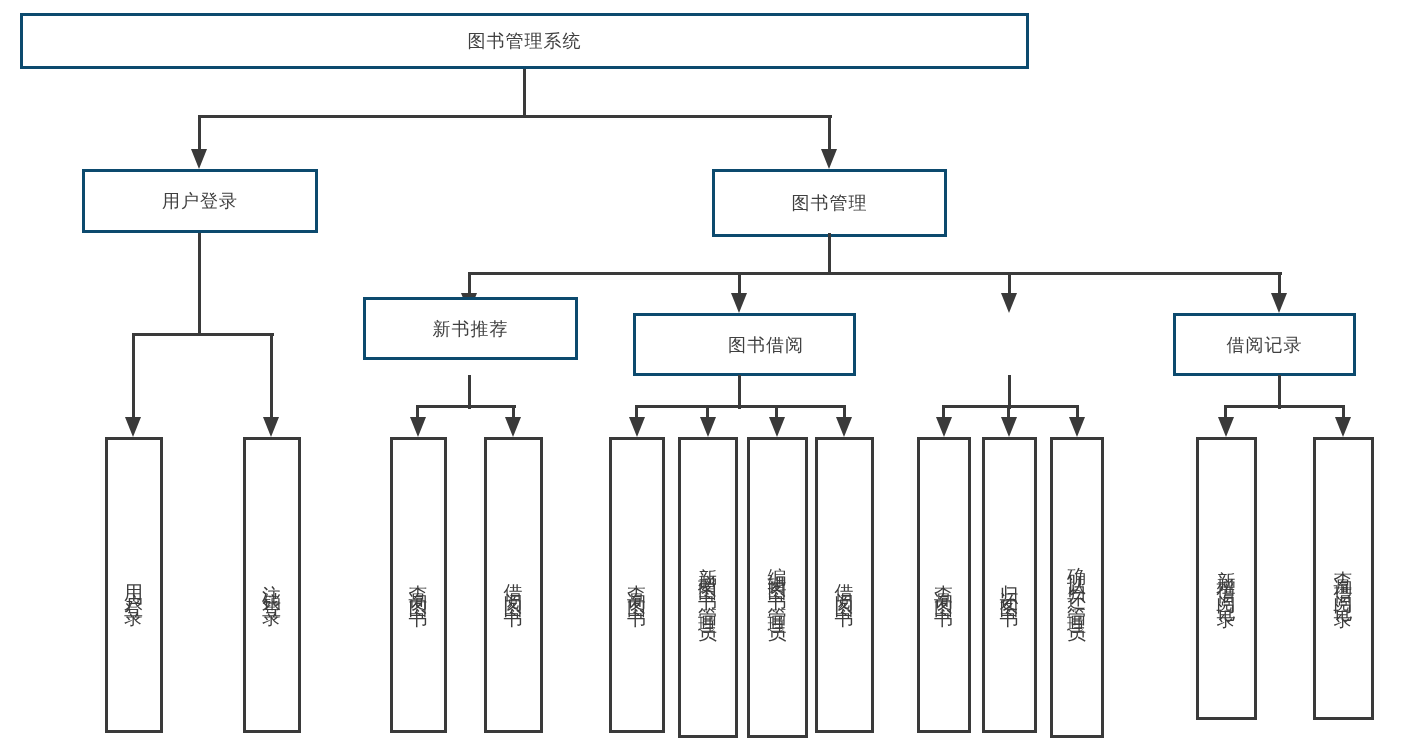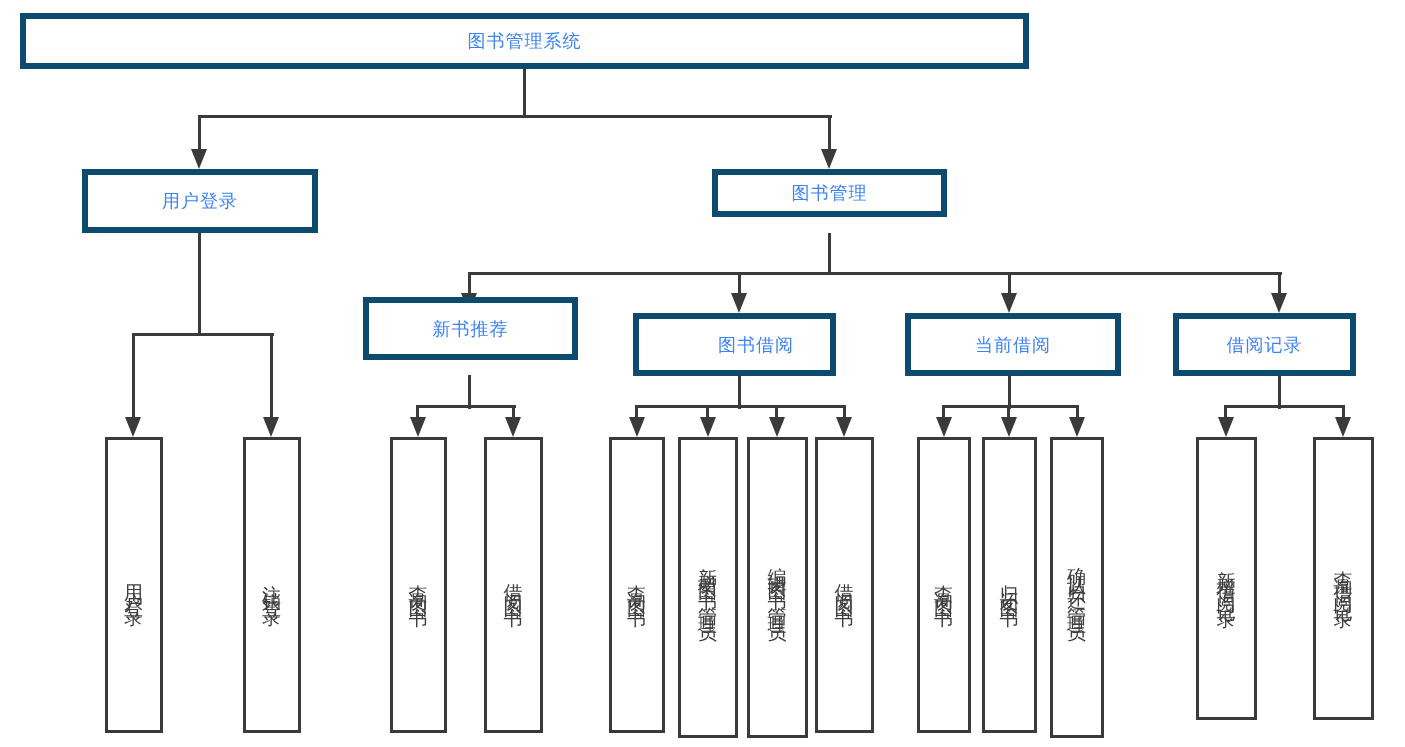--- a/index.html
+++ b/index.html
@@ -12,26 +12,26 @@
     position: relative;
     width: 1405px;
     height: 747px;
     background: #ffffff;
     overflow: hidden;
   }
   
   .node {
     position: absolute;
     box-sizing: border-box;
-    border: 6px solid #0c4a6e;
+    border: 3px solid #0c4a6e;
     background: #ffffff;
     display: flex;
     align-items: center;
     justify-content: center;
-    color: #3b82f6;
+    color: #404040;
     font-size: 18px;
     letter-spacing: 1px;
     white-space: nowrap;
   }
   .vnode {
     position: absolute;
     box-sizing: border-box;
     border: 3px solid #3a3a3a;
     background: #ffffff;
     display: flex;
@@ -78,43 +78,42 @@
   <div class="node" style="left:20px; top:13px; width:1009px; height:56px;">图书管理系统</div>
 
   <div class="ln" style="left:523px; top:69px; width:3px; height:48px;"></div>
   <div class="ln" style="left:198px; top:115px; width:634px; height:3px;"></div>
   <div class="ln" style="left:198px; top:115px; width:3px; height:36px;"></div>
   <div class="ar" style="left:191px; top:149px;"></div>
   <div class="ln" style="left:828px; top:115px; width:3px; height:36px;"></div>
   <div class="ar" style="left:821px; top:149px;"></div>
 
   <div class="node" style="left:82px; top:169px; width:236px; height:64px;">用户登录</div>
-  <div class="node" style="left:712px; top:169px; width:235px; height:48px;text-align:center;">图书管理</div>
+  <div class="node" style="left:712px; top:169px; width:235px; height:68px;text-align:center;">图书管理</div>
 
   <div class="ln" style="left:198px; top:233px; width:3px; height:103px;"></div>
   <div class="ln" style="left:132px; top:333px; width:142px; height:3px;"></div>
   <div class="ln" style="left:132px; top:333px; width:3px; height:86px;"></div>
   <div class="ar" style="left:125px; top:417px;"></div>
   <div class="ln" style="left:270px; top:333px; width:3px; height:86px;"></div>
   <div class="ar" style="left:263px; top:417px;"></div>
 
   <div class="ln" style="left:828px; top:233px; width:3px; height:42px;"></div>
   <div class="ln" style="left:468px; top:272px; width:814px; height:3px;"></div>
   <div class="ln" style="left:468px; top:272px; width:3px; height:22px;"></div>
   <div class="ar" style="left:461px; top:293px;"></div>
   <div class="ln" style="left:738px; top:272px; width:3px; height:22px;"></div>
   <div class="ar" style="left:731px; top:293px;"></div>
   <div class="ln" style="left:1008px; top:272px; width:3px; height:22px;"></div>
   <div class="ar" style="left:1001px; top:293px;"></div>
   <div class="ln" style="left:1278px; top:272px; width:3px; height:22px;"></div>
   <div class="ar" style="left:1271px; top:293px;"></div>
 
   <div class="node" style="left:363px; top:297px; width:215px; height:63px;">新书推荐</div>
-  <div class="node" style="left:633px; top:313px; width:203px; height:63px;padding-left:43px;">图书借阅</div>
-  <div class="node" style="left:905px; top:313px; width:216px; height:63px;">当前借阅</div>
+  <div class="node" style="left:633px; top:313px; width:223px; height:63px;padding-left:43px;">图书借阅</div>
   <div class="node" style="left:1173px; top:313px; width:183px; height:63px;">借阅记录</div>
 
   <div class="ln" style="left:468px; top:375px; width:3px; height:34px;"></div>
   <div class="ln" style="left:416px; top:405px; width:100px; height:3px;"></div>
   <div class="ln" style="left:416px; top:405px; width:3px; height:14px;"></div>
   <div class="ar" style="left:410px; top:417px;"></div>
   <div class="ln" style="left:512px; top:405px; width:3px; height:14px;"></div>
   <div class="ar" style="left:505px; top:417px;"></div>
 
   <div class="ln" style="left:738px; top:375px; width:3px; height:34px;"></div>

